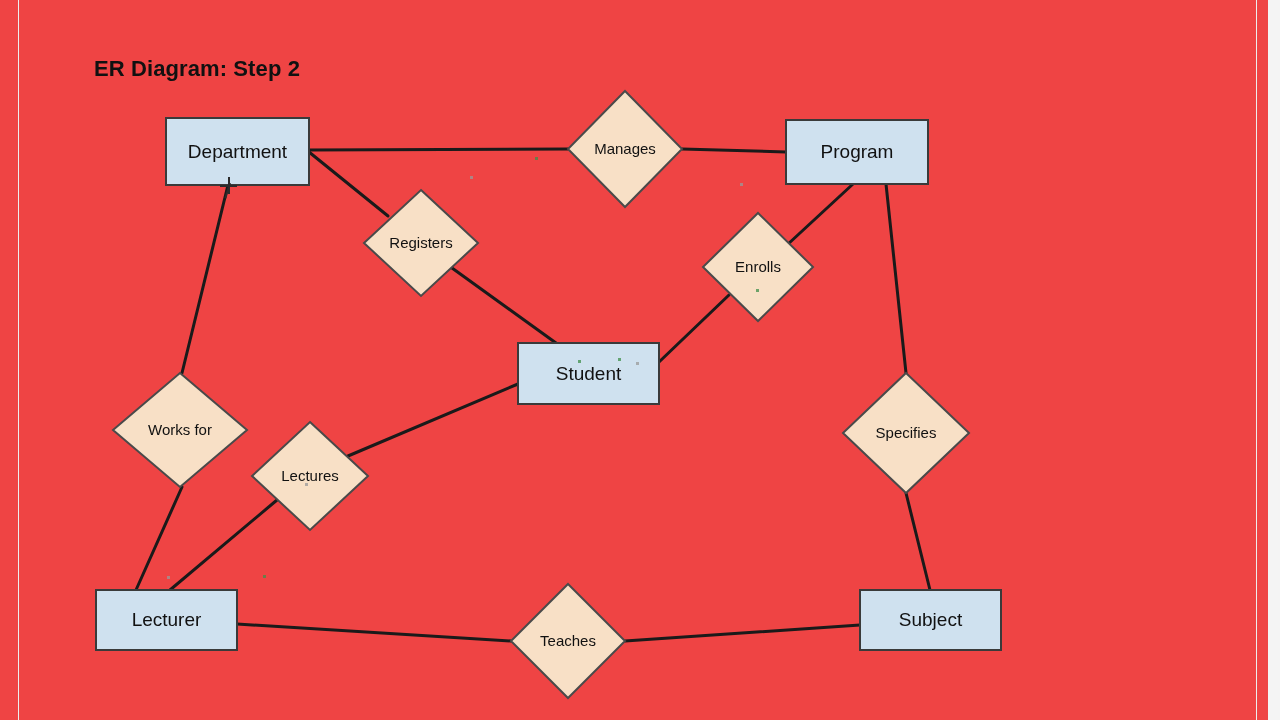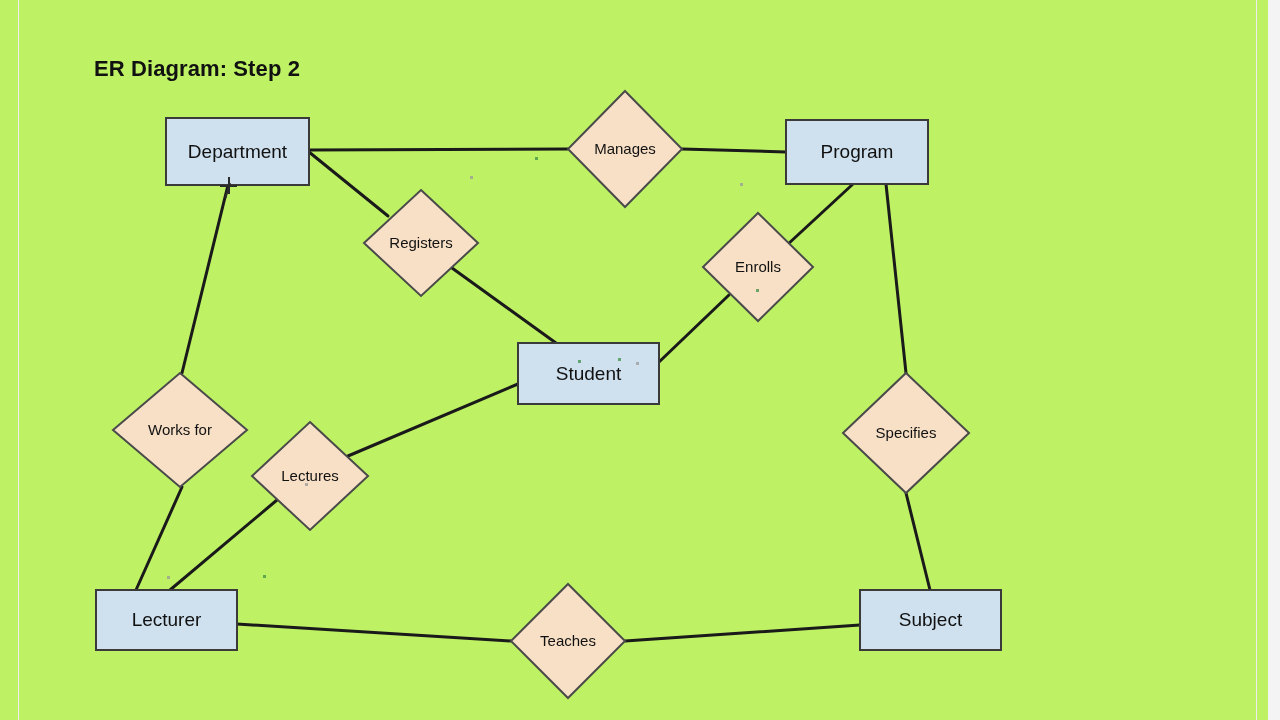--- a/index.html
+++ b/index.html
@@ -8,21 +8,21 @@
     padding: 0;
     background: #ffffff;
   }
   body {
     font-family: "Liberation Sans", sans-serif;
   }
   #page {
     position: relative;
     width: 1280px;
     height: 720px;
-    background: #bef264;
+    background: #ef4444;
     overflow: hidden;
   }
   
   .page-rule {
     position: absolute;
     top: 0;
     width: 1px;
     height: 720px;
     background: #ededed;
   }

